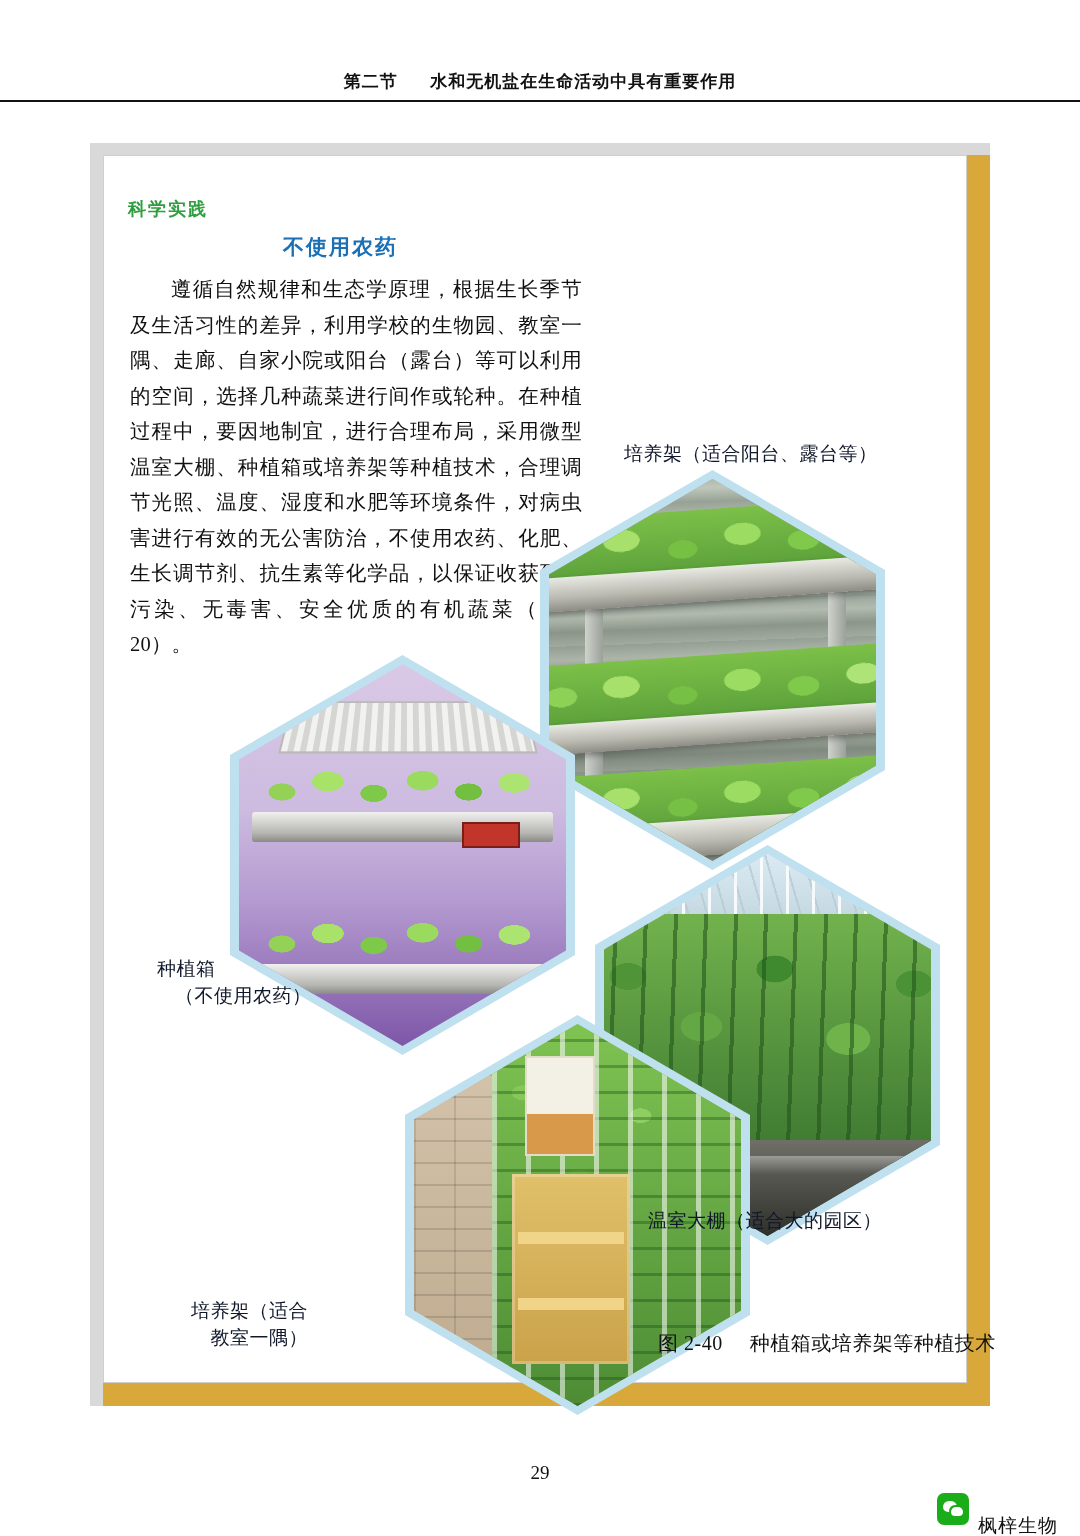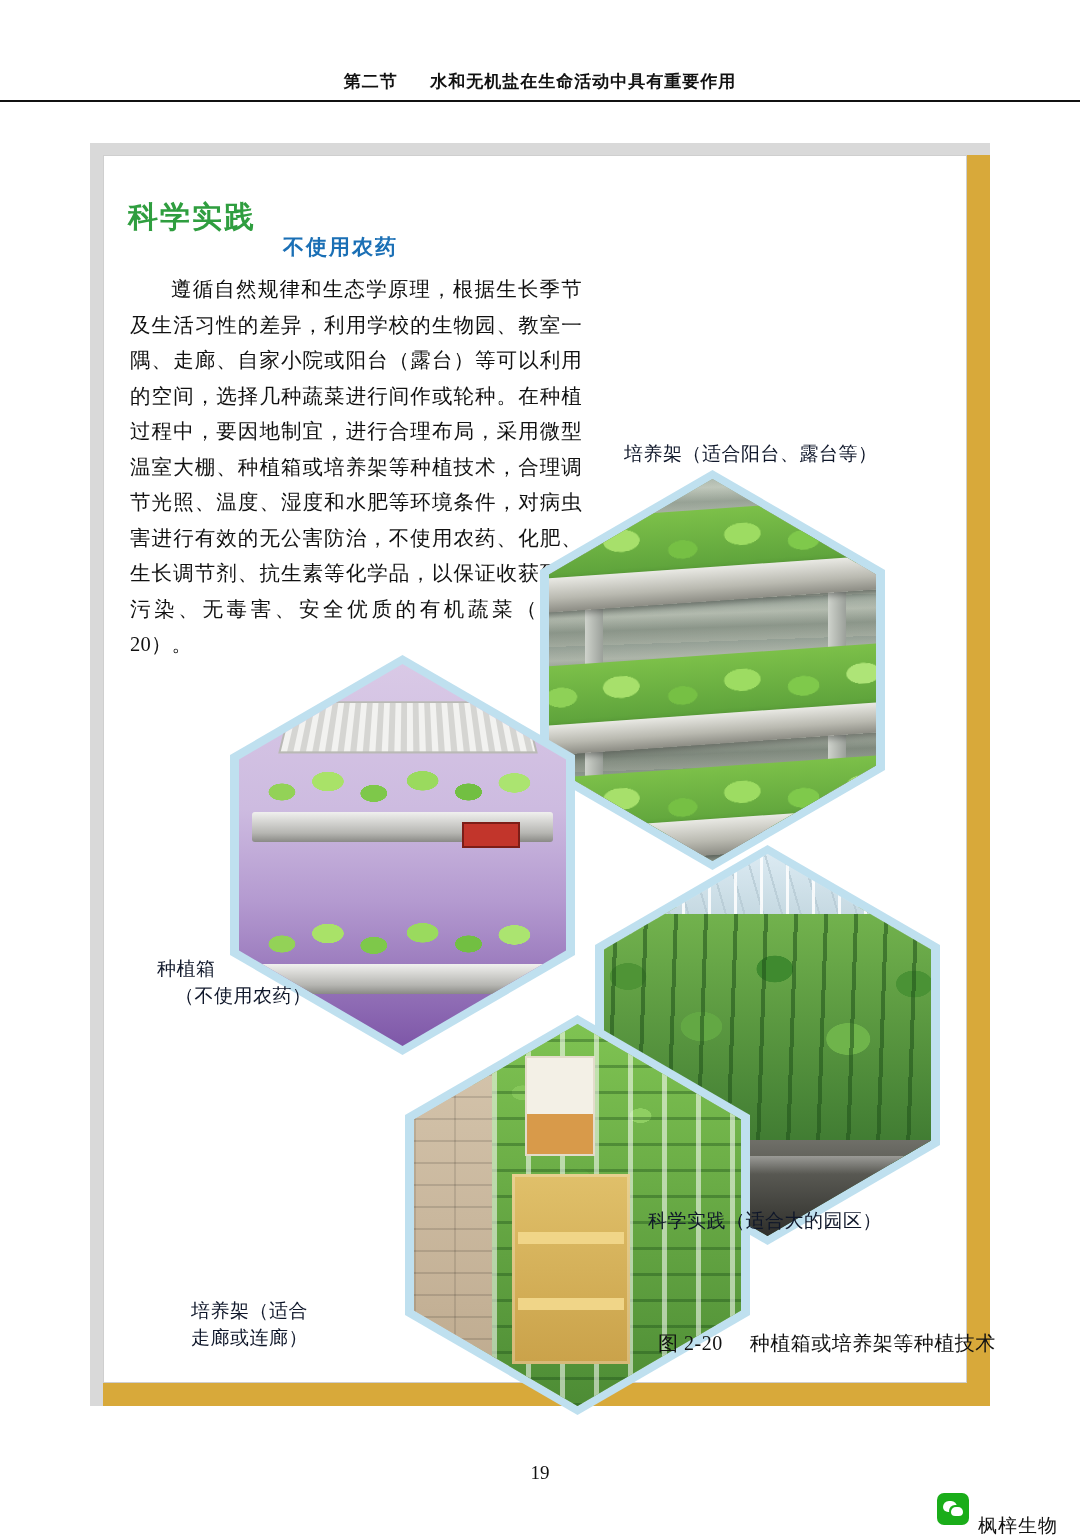--- a/index.html
+++ b/index.html
@@ -63,21 +63,21 @@
     height: 1226px;
     background: #ffffff;
     border: 1px solid #cfcfcf;
   }
 
   
   .sec-label {
     position: absolute;
     left: 128px;
     top: 197px;
-    font-size: 30px;
+    font-size: 18px;
     font-weight: bold;
     color: #2f9e3f;
     letter-spacing: 2px;
     font-family: "Liberation Sans", "DejaVu Sans", sans-serif;
   }
   .sec-title {
     position: absolute;
     left: 283px;
     top: 233px;
     font-size: 21px;
@@ -407,31 +407,31 @@
   </div>
 </div>
 
 <div class="caption" id="cap-rack">培养架（适合阳台、露台等）</div>
 
 <div class="caption" id="cap-box">
   <span>种植箱</span>
   <span class="l2">（不使用农药）</span>
 </div>
 
-<div class="caption" id="cap-green">科学实践（适合大的园区）</div>
+<div class="caption" id="cap-green">温室大棚（适合大的园区）</div>
 
 <div class="caption" id="cap-wall">
   <span>培养架（适合</span>
-  <span class="l2">走廊或连廊）</span>
+  <span class="l2">教室一隅）</span>
 </div>
 
 <div class="fig-caption">
-  <span>图 2-20</span>
+  <span>图 2-40</span>
   <span class="gap"></span>
   <span>种植箱或培养架等种植技术</span>
 </div>
 
-<div class="page-number">19</div>
+<div class="page-number">29</div>
 
 <div class="watermark">
   <span class="wm-logo"></span>
   <span class="wm-text">枫梓生物</span>
 </div>
 
 </body></html>

